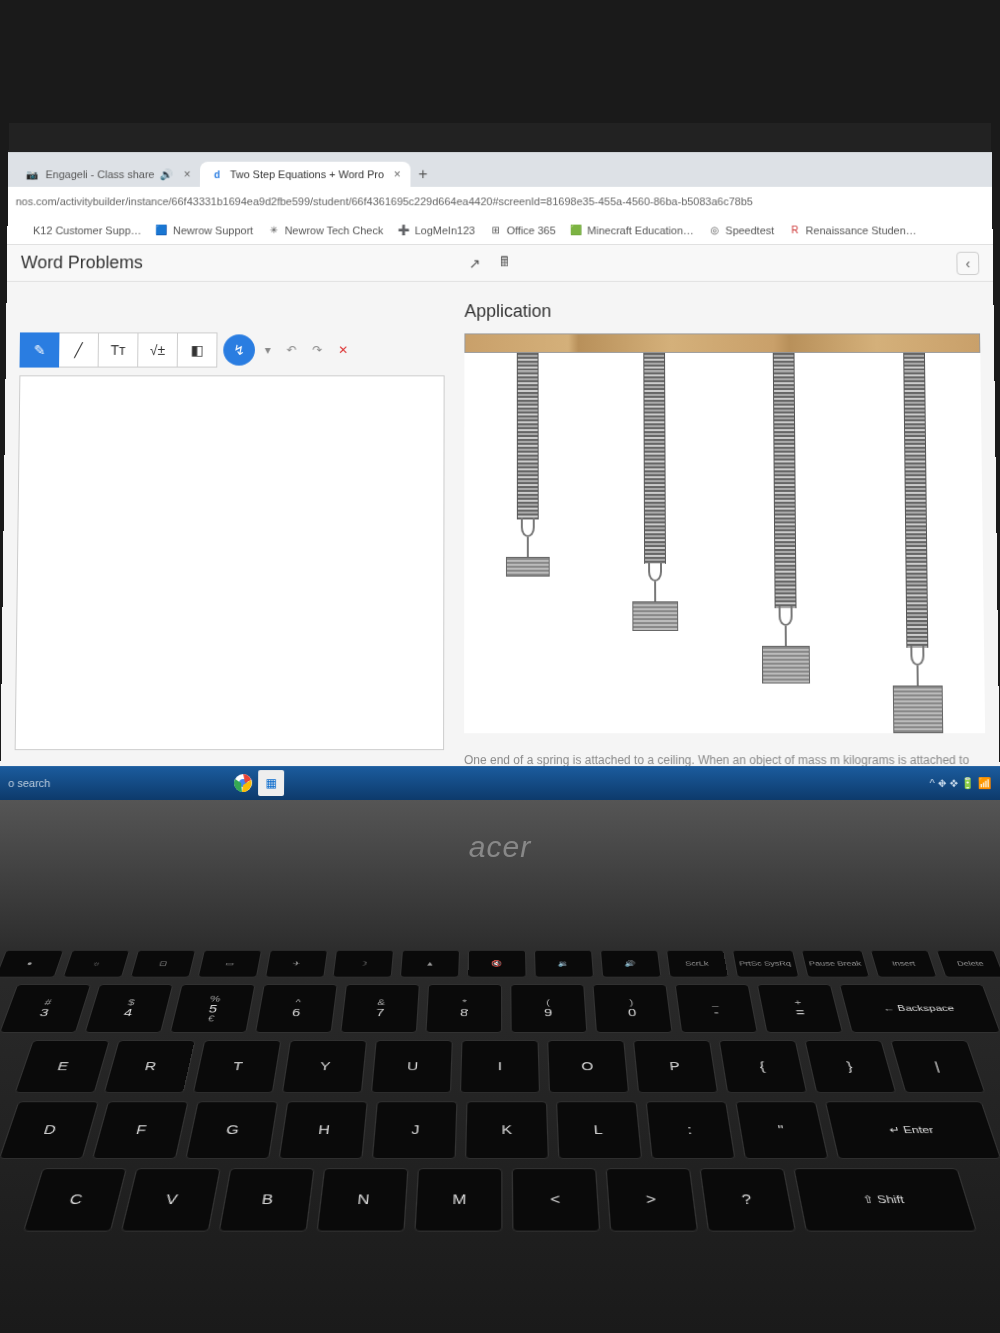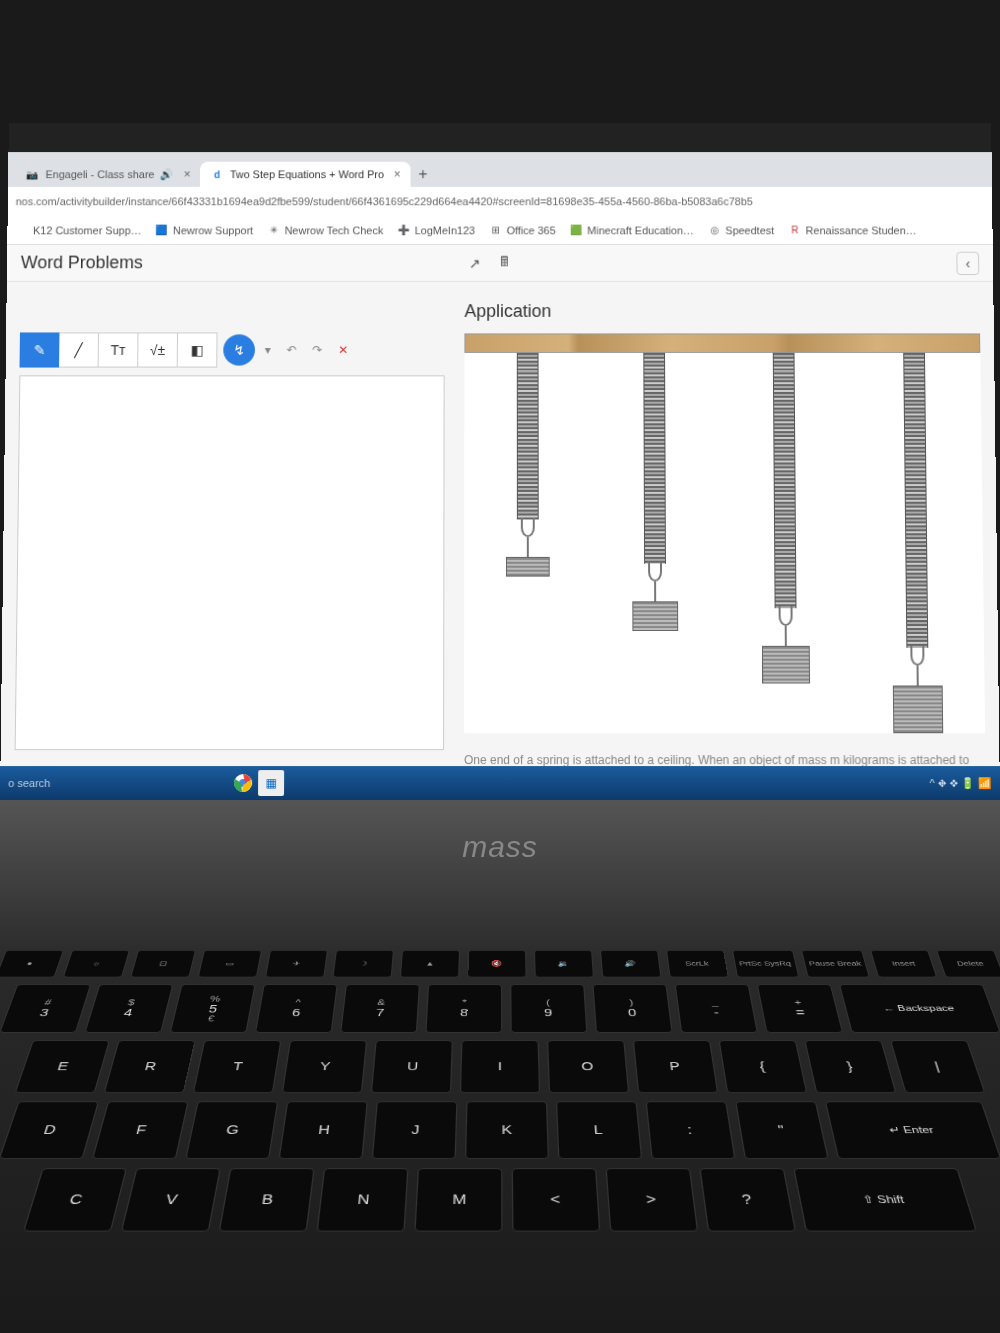--- a/index.html
+++ b/index.html
@@ -210,21 +210,21 @@
             <path d="M9 19 A9 9 0 0 1 2 6 L8 10 Z" fill="#34a853"></path>
           </svg>
         </div>
       <div class="tb-icon" style="background:#eee;border-radius:2px;font-size:12px;color:#06c">▦</div>
     </div>
     <div class="tb-icons">^ ⛖  ❖ 🔋 📶</div>
   </div>
 </div>
 
 <div class="laptop-body">
-  <div class="brand">mass</div>
+  <div class="brand">acer</div>
   <div class="keyboard">
     <div class="krow">
       <div class="key fn">●</div>
       <div class="key fn">☼</div>
       <div class="key fn">⊡</div>
       <div class="key fn">▭</div>
       <div class="key fn">✈</div>
       <div class="key fn">☽</div>
       <div class="key fn">▲</div>
       <div class="key fn">🔇</div>

